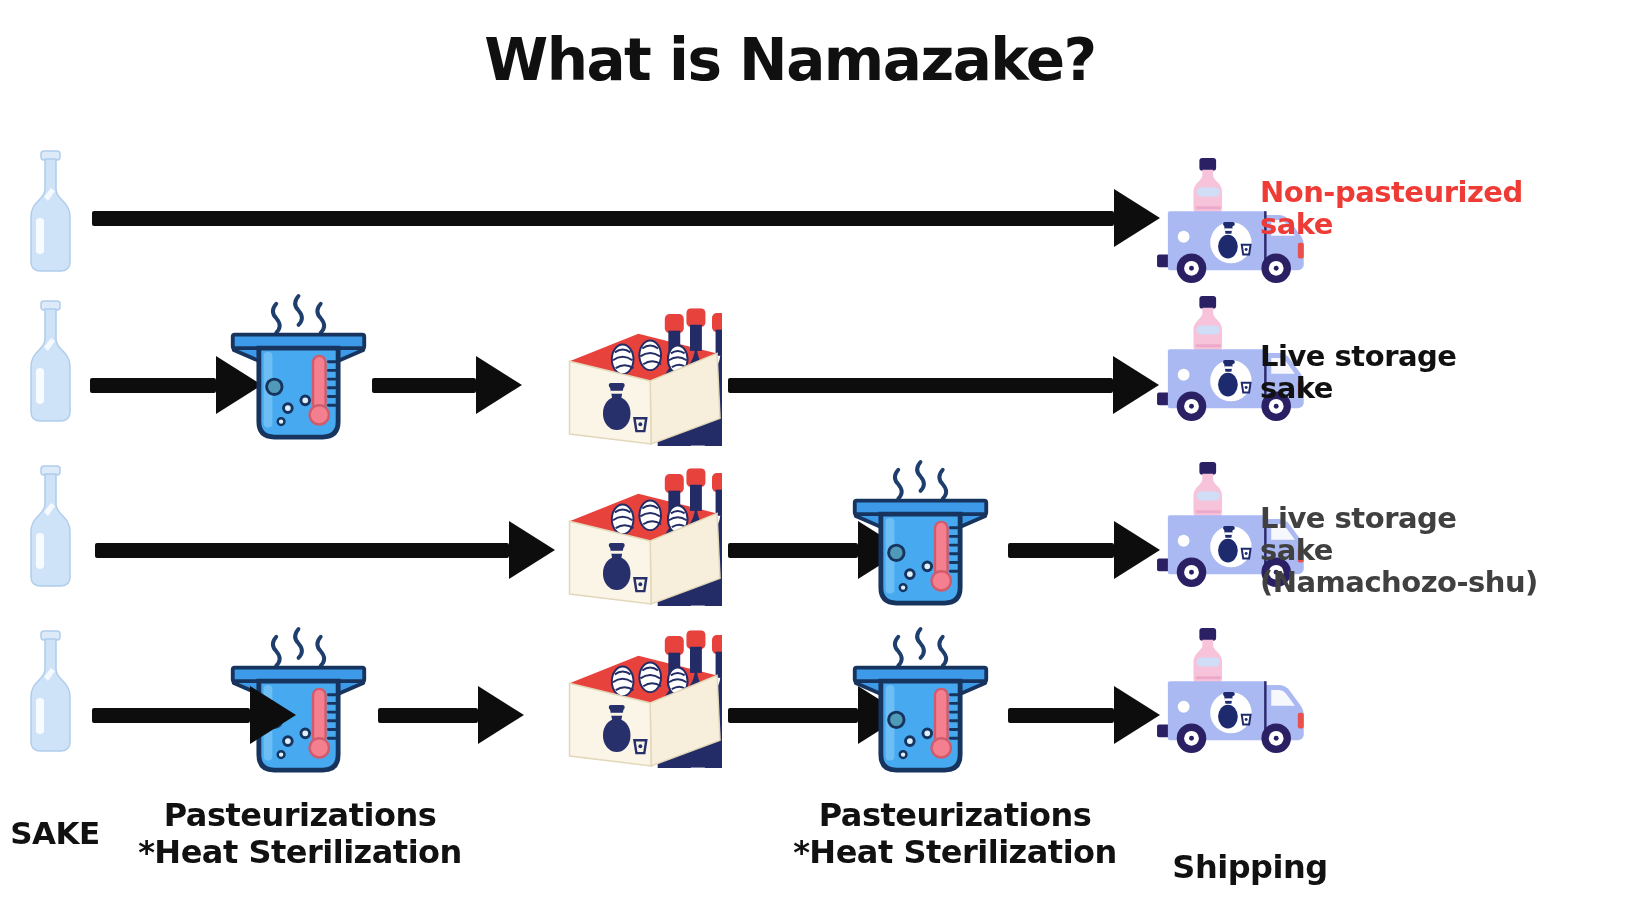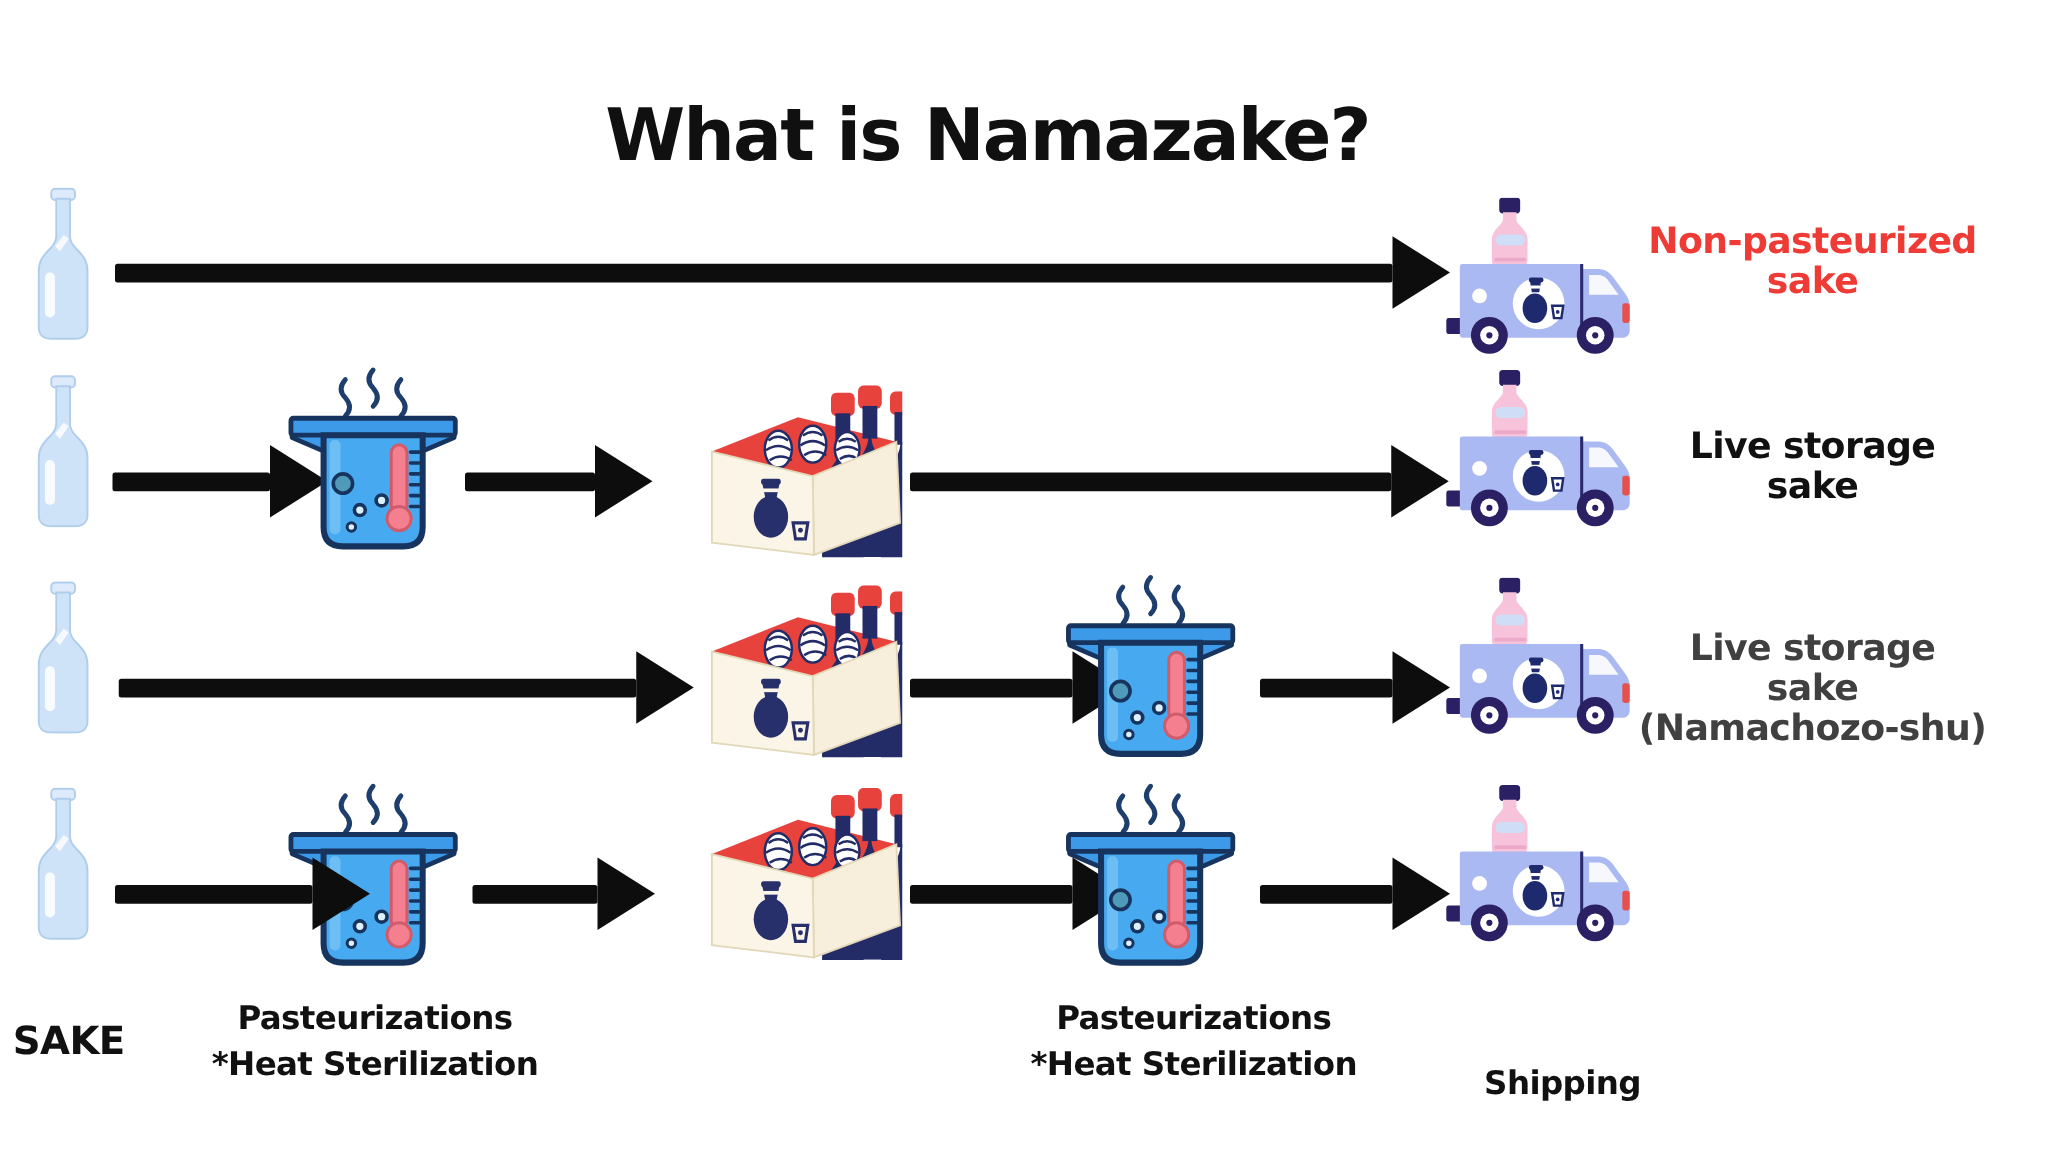--- a/index.html
+++ b/index.html
@@ -5,40 +5,40 @@
   * { margin:0; padding:0; box-sizing:border-box; }
   html,body { background:#ffffff; }
   body {
     width:1640px; height:924px; position:relative; overflow:hidden;
     font-family:"DejaVu Sans","Liberation Sans",sans-serif;
   }
   #canvas { position:absolute; top:0; left:0; width:1640px; height:924px; background:#ffffff; }
 
   .title {
     position:absolute; top:26px; left:0; width:1580px; text-align:center;
-    font-size:58px; font-weight:bold; letter-spacing:-1.5px; color:#101010;margin-top:48px;
+    font-size:58px; font-weight:bold; letter-spacing:-1.5px; color:#101010;
   }
 
   .icon { position:absolute; display:block; }
 
   
   .arrow { position:absolute; height:58px; display:flex; align-items:center; }
   .arrow .shaft { flex:1; height:15px; background:#0d0d0d; border-radius:2px; }
   .arrow .head  { width:0; height:0; border-left:46px solid #0d0d0d;
                   border-top:29px solid transparent; border-bottom:29px solid transparent; }
 
   .row-label {
-    position:absolute; left:1260px; width:380px; text-align:center;
+    position:absolute; left:1260px; width:380px; 
     font-weight:bold; font-size:29px; line-height:32px; letter-spacing:-0.5px;
   }
   .row-label .u { text-decoration:underline; text-underline-offset:5px; text-decoration-thickness:3px; }
 
   .stage-label {
     position:absolute; text-align:center; font-weight:bold; color:#111111;
-    font-size:26px; line-height:37px; letter-spacing:-0.5px;
+    font-size:32px; line-height:37px; letter-spacing:-0.5px;
   }
 </style>
 </head>
 <body>
 
 <svg width="0" height="0" style="position:absolute" aria-hidden="true">
   <defs>
 
     <symbol id="sym-bottle" viewBox="0 0 53 122">
       <rect x="17" y="1" width="19" height="9" rx="3" fill="#ddeafa" stroke="#b0cdec" stroke-width="1.5"></rect>

